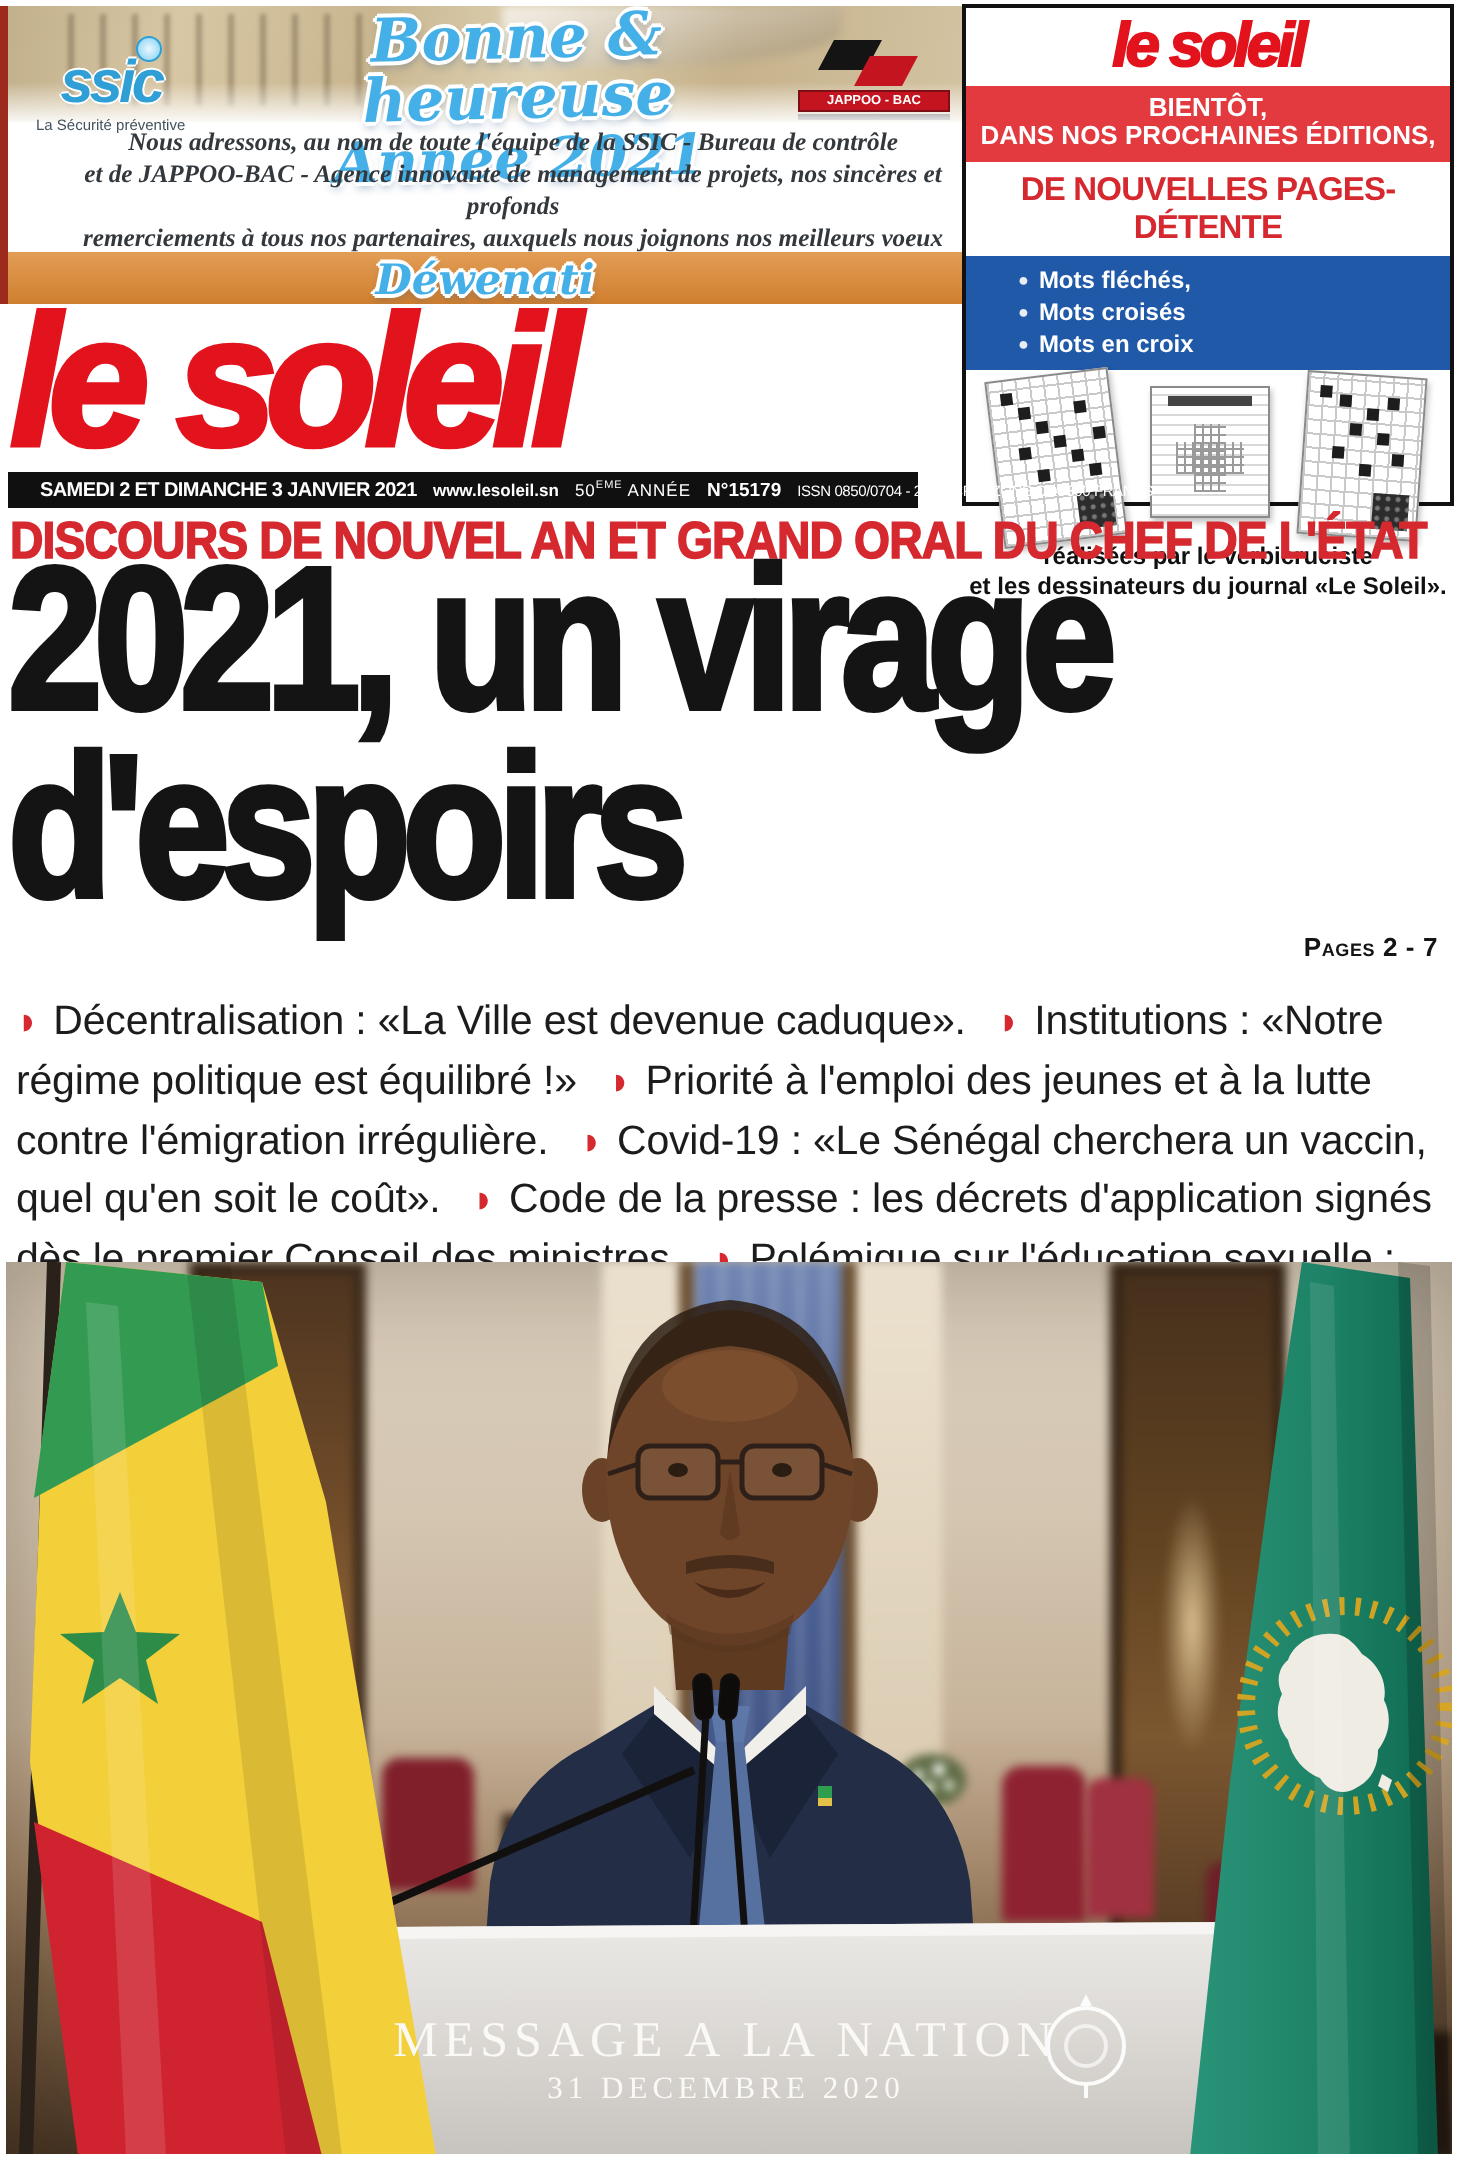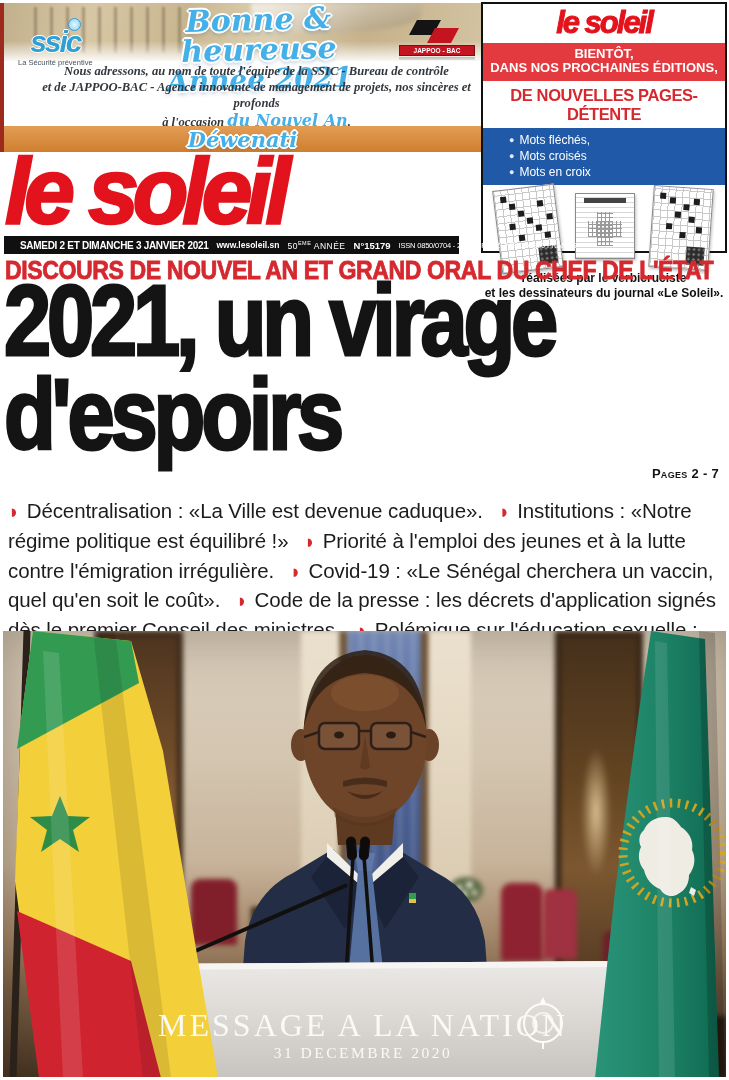--- a/index.html
+++ b/index.html
@@ -50,21 +50,21 @@
   .promo-logo{margin-top:3px;text-align:center;font-size:31px;font-weight:bold;font-style:italic;
       color:#e2131c;letter-spacing:-2px;line-height:1.05;-webkit-text-stroke:1px #e2131c;}
   .promo-red{margin-top:3px;background:#e23a3e;color:#fff;text-align:center;padding:4px 0 5px;}
   .promo-red .t1{font-size:13px;font-weight:bold;line-height:1.15;}
   .promo-red .t2{font-size:13px;font-weight:bold;line-height:1.15;}
   .promo-title{color:#d5292f;font-weight:bold;text-align:center;font-size:16.5px;padding:5px 0 4px;
       letter-spacing:-.4px;}
   .promo-blue{background:#2059a8;color:#fff;display:flex;padding:5px 0 6px;}
   .promo-col{flex:1;display:flex;flex-direction:column;gap:2px;padding-left:26px;}
   .promo-col.right{padding-left:14px;}
-  .promo-item{font-size:12px;font-weight:normal;white-space:nowrap;}
+  .promo-item{font-size:12px;font-weight:bold;white-space:nowrap;}
   .promo-item .pb{color:#e8edf5;font-size:9px;margin-right:5px;position:relative;top:-1px;}
   .puzzles{position:relative;height:84px;}
   .puz{position:absolute;background:#fff;border:1px solid #8a8a8a;
       background-image:repeating-linear-gradient(0deg,#c9c9c9 0 1px,transparent 1px 7px),
                        repeating-linear-gradient(90deg,#c9c9c9 0 1px,transparent 1px 7px);
       box-shadow:1px 2px 3px rgba(0,0,0,.25);}
   .puz .cells{position:absolute;left:6px;top:6px;width:6px;height:6px;background:#1d1d1d;}
   .puz1{left:14px;top:2px;width:60px;height:82px;transform:rotate(-7deg);}
   .puz1 .cells{box-shadow:8px 8px #1d1d1d,16px 16px #1d1d1d,24px 24px #1d1d1d,32px 32px #1d1d1d,
       40px 40px #1d1d1d,14px 40px #1d1d1d,36px 8px #1d1d1d,44px 22px #1d1d1d,6px 28px #1d1d1d;}
@@ -140,21 +140,21 @@
   .tableC{left:248px;top:276px;width:62px;height:56px;background:#3a2a1c;}
   .bouquet{left:446px;top:246px;width:34px;height:26px;border-radius:50%;
       background:radial-gradient(circle at 30% 40%,#fff 2px,transparent 3px),
                  radial-gradient(circle at 60% 30%,#fff 2.5px,transparent 3.5px),
                  radial-gradient(circle at 75% 60%,#f4f4e8 2px,transparent 3px),
                  radial-gradient(circle at 45% 65%,#e9f0dd 2.5px,transparent 3.5px),#5d6b44;}
   .floorDark{left:580px;top:385px;width:143px;height:62px;background:#281c12;}
   .scene{position:absolute;left:0;top:0;}
   .podium-text{position:absolute;left:140px;top:376px;width:440px;text-align:center;
       color:#faf9f6;font-family:"Liberation Serif",serif;}
-  .podium-text .l1{font-size:32px;letter-spacing:3px;line-height:1.15;font-family:Liberation Serif, serif;}
+  .podium-text .l1{font-size:25px;letter-spacing:3px;line-height:1.15;font-family:Liberation Serif, serif;}
   .podium-text .l2{font-size:15.5px;letter-spacing:2.5px;}
 
   .noselect{user-select:none;}
 </style>
 </head>
 <body>
 
 <div class="page noselect">
 
   <div class="ad">
@@ -173,20 +173,21 @@
       <div class="jp-glyph">
         <div class="b1"></div>
           <div class="b2"></div>
       </div>
       <div class="jp-bar">JAPPOO - BAC</div>
       <div class="jp-sub"></div>
     </div>
     <div class="ad-msg">
       <div>Nous adressons, au nom de toute l'équipe de la SSIC - Bureau de contrôle</div>
       <div>et de JAPPOO-BAC - Agence innovante de management de projets, nos sincères et profonds</div>
+      <div>remerciements à tous nos partenaires, auxquels nous joignons nos meilleurs voeux</div>
       <div>
         <span>à l'occasion </span><span class="hl4 script">du Nouvel An</span><span>.</span>
       </div>
     </div>
     <div class="ad-band">
       <span class="banner script">Déwenati</span>
     </div>
   </div>
 
   <div class="promo">

